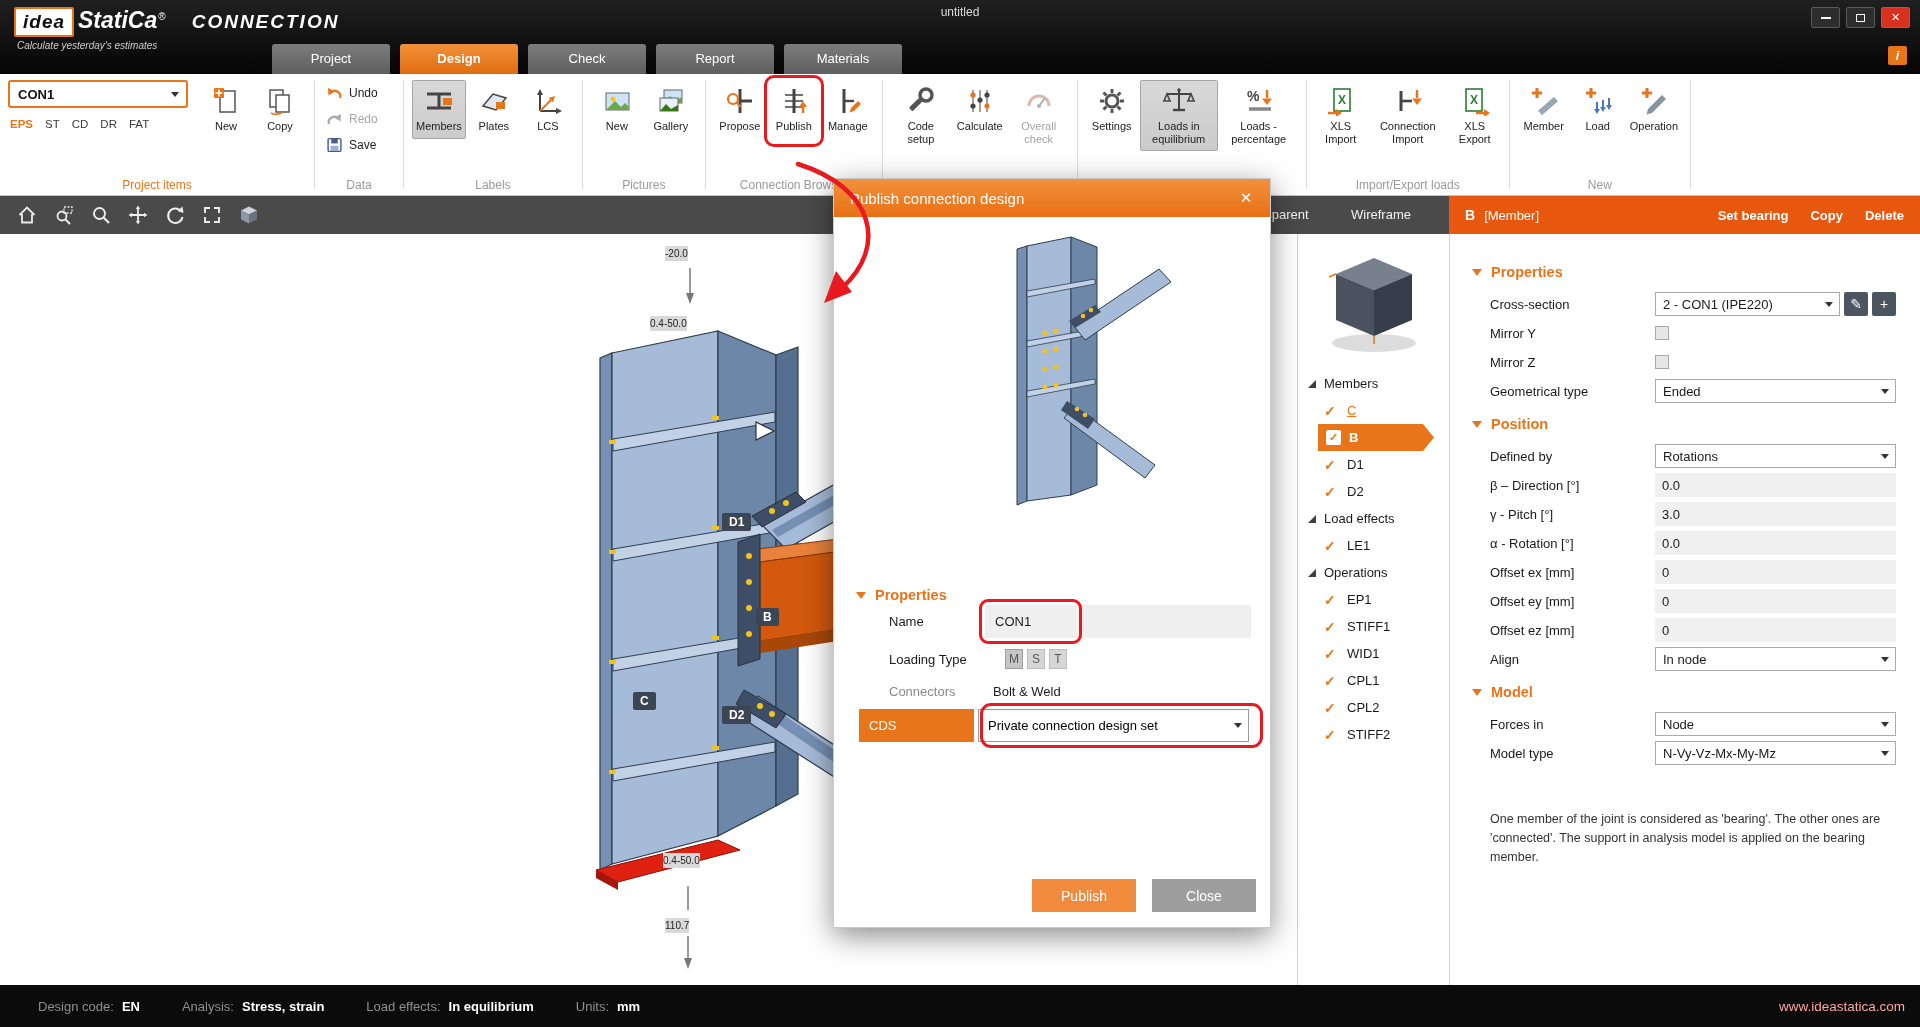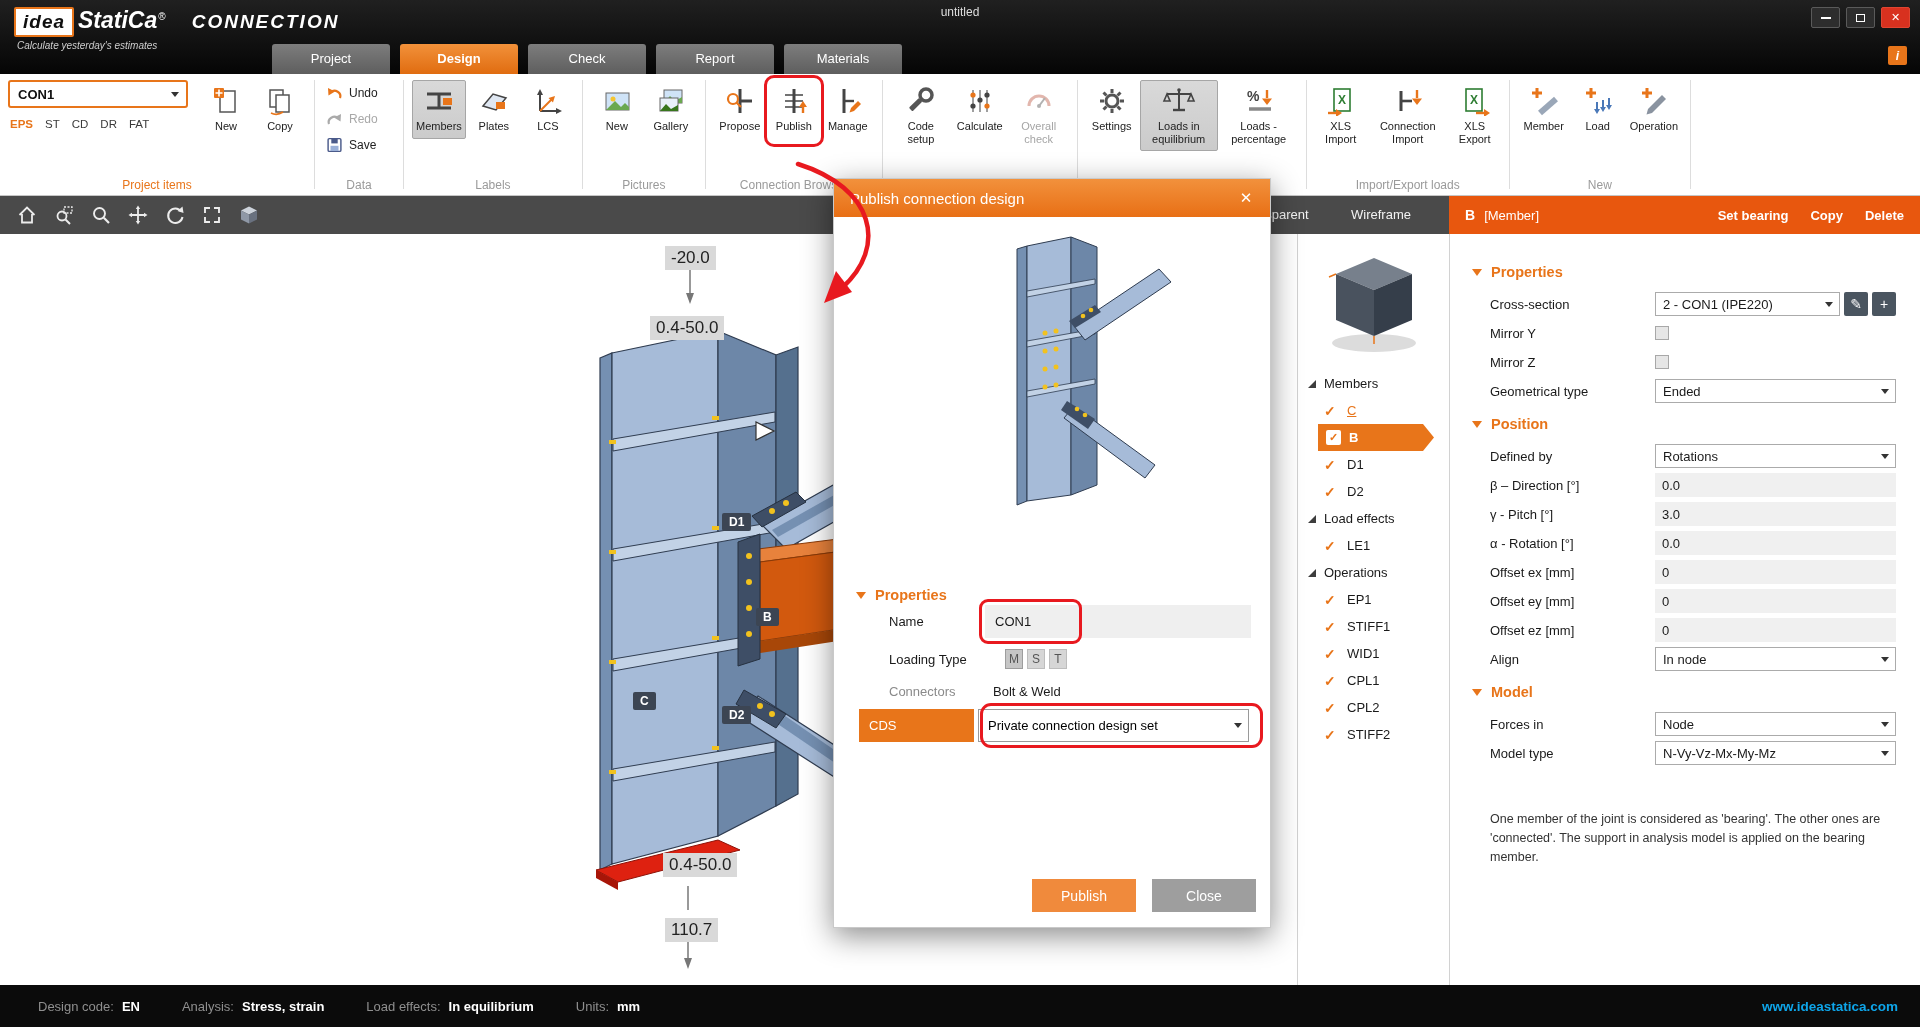--- a/index.html
+++ b/index.html
@@ -80,21 +80,21 @@
   .t-wireframe { left:1351px; }
 
   .member-header { position:absolute; left:1449px; top:196px; width:471px; height:38px; background:#E8570E;
                    color:#fff; display:flex; align-items:center; padding:0 16px; font-size:13px; }
   .mh-title { font-weight:bold; font-size:14px; margin-right:9px; }
   .mh-actions { margin-left:auto; display:flex; gap:22px; font-weight:bold; }
 
   
   .viewport { position:absolute; left:0; top:234px; width:1297px; height:751px; background:#fff; overflow:hidden; }
   .scene { position:absolute; left:0; top:0; }
-  .dim { position:absolute; background:#d9d9d9; color:#222; font-size:17px; padding:2px 6px; white-space:nowrap; }
+  .dim { position:absolute; background:#d9d9d9; color:#222; font-size:10px; padding:2px 0; white-space:nowrap; }
   .mlabel { position:absolute; background:#3c4553; color:#fff; font-size:12px; font-weight:bold;
             padding:2px 7px; border-radius:2px; }
   .euro { position:absolute; left:1262px; top:18px; font-size:15px; color:#444; }
 
   .tree-panel { position:absolute; left:1297px; top:234px; width:152px; height:751px; background:#fff;
                 border-left:1px solid #d2d2d2; }
   .cube-thumb { display:block; margin:16px auto 16px; }
   .tgroup { display:flex; align-items:center; gap:8px; height:27px; padding-left:10px; font-size:13px; color:#1a1a1a; }
   .expander { width:0; height:0; border-bottom:8px solid #3d3d3d; border-left:8px solid transparent; }
   .titem { display:flex; align-items:center; gap:8px; height:27px; padding-left:26px; font-size:13px; color:#1a1a1a; }
@@ -124,21 +124,21 @@
   .iconbtn { width:24px; height:24px; margin-left:4px; flex:none; background:#4a5560; color:#fff;
              display:flex; align-items:center; justify-content:center; font-size:14px; border-radius:2px; }
   .help { margin:44px 26px 0 40px; font-size:12.5px; color:#333; line-height:1.5; }
 
   
   .statusbar { position:absolute; left:0; top:985px; width:1920px; height:42px; background:#0b0b0b;
                display:flex; align-items:center; padding-left:38px; font-size:13px; }
   .sitem { display:flex; gap:8px; margin-right:42px; }
   .slabel { color:#8f8f8f; }
   .svalue { color:#fff; font-weight:bold; }
-  .website { margin-left:auto; margin-right:22px; color:#0ea5e9; font-weight:bold; font-size:13.5px; }
+  .website { margin-left:auto; margin-right:15px; color:#fca5a5; font-weight:normal; font-size:13.5px; }
 
   
   .modal { position:absolute; left:833px; top:178px; width:438px; height:750px; background:#fff;
            border:1px solid #c9c9c9; box-shadow:0 8px 28px rgba(0,0,0,.45); z-index:50; }
   .modal-header { height:38px; background:linear-gradient(#f2913c,#e86f15); color:#fff; display:flex;
                   align-items:center; padding:0 10px 0 16px; font-size:15px; }
   .modal-close { margin-left:auto; width:28px; text-align:center; font-size:15px; color:#fff; }
   .modal-preview { position:absolute; left:75px; top:42px; }
   .modal-sec { position:absolute; left:22px; top:408px; display:flex; align-items:center; gap:9px; }
   .msec-title { color:#E8751A; font-weight:bold; font-size:14.5px; }

